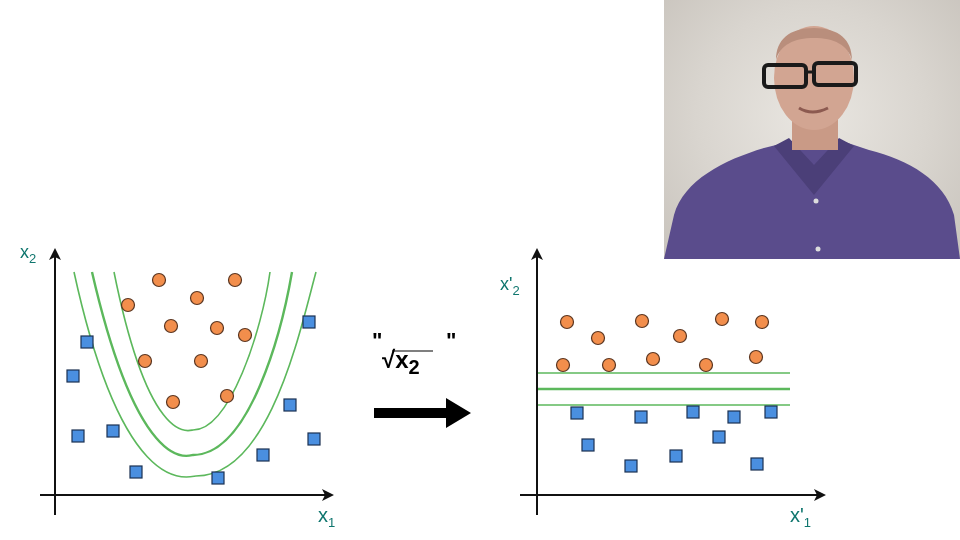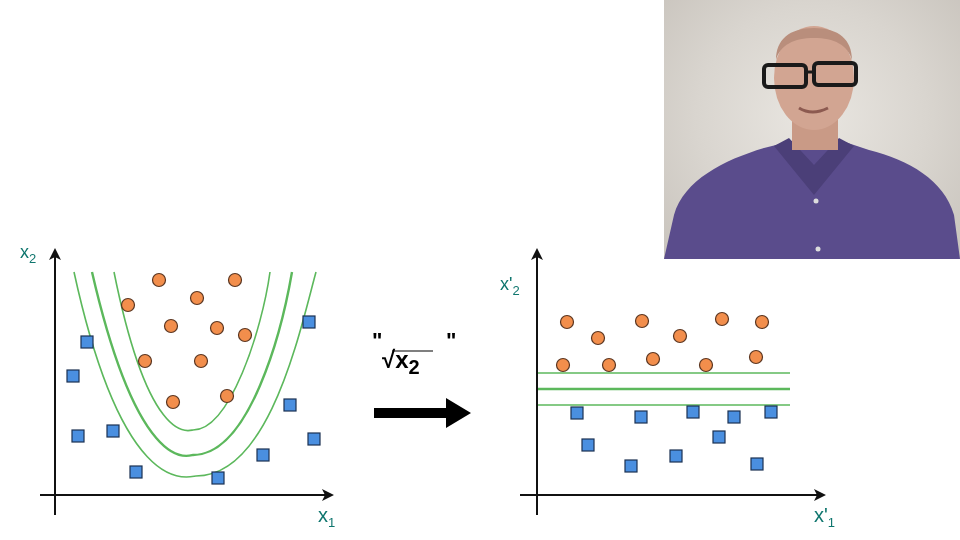--- a/index.html
+++ b/index.html
@@ -96,21 +96,21 @@
         <rect x="625" y="460" width="12" height="12"></rect>
       <rect x="670" y="450" width="12" height="12"></rect>
         <rect x="751" y="458" width="12" height="12"></rect>
     </g>
   </g>
 </svg>
 
 <div class="axis-label" style="left:20px; top:242px;"><span>x</span><sub>2</sub></div>
 <div class="axis-label" style="left:318px; top:504px; font-size:20px;"><span>x</span><sub>1</sub></div>
 <div class="axis-label" style="left:500px; top:238px;margin-top:36px;"><span>x'</span><sub>2</sub></div>
-<div class="axis-label" style="left:814px; top:504px; font-size:20px;"><span>x'</span><sub>1</sub></div>
+<div class="axis-label" style="left:790px; top:504px; font-size:20px;"><span>x'</span><sub>1</sub></div>
 
 <div style="position:absolute; left:372px; top:328px; font-size:22px; font-weight:bold;">"</div>
 <div style="position:absolute; left:446px; top:328px; font-size:22px; font-weight:bold;">"</div>
 <div style="position:absolute; left:382px; top:346px; font-size:24px; color:#000;font-weight:bold;"><span>√</span><span>x</span><sub style="font-size:20px;">2</sub></div>
 
 <div class="webcam">
   <svg width="296" height="259">
     <path d="M0,259 L10,215 C20,180 60,160 100,148 L132,140 L175,140 L205,150 C245,160 280,180 290,215 L296,259 Z" fill="#5a4c8c"></path>
     <path d="M110,146 L150,195 L190,146 L175,138 L150,165 L125,138 Z" fill="#4b3f78"></path>
     <rect x="128" y="118" width="46" height="32" fill="#c99a86"></rect>

